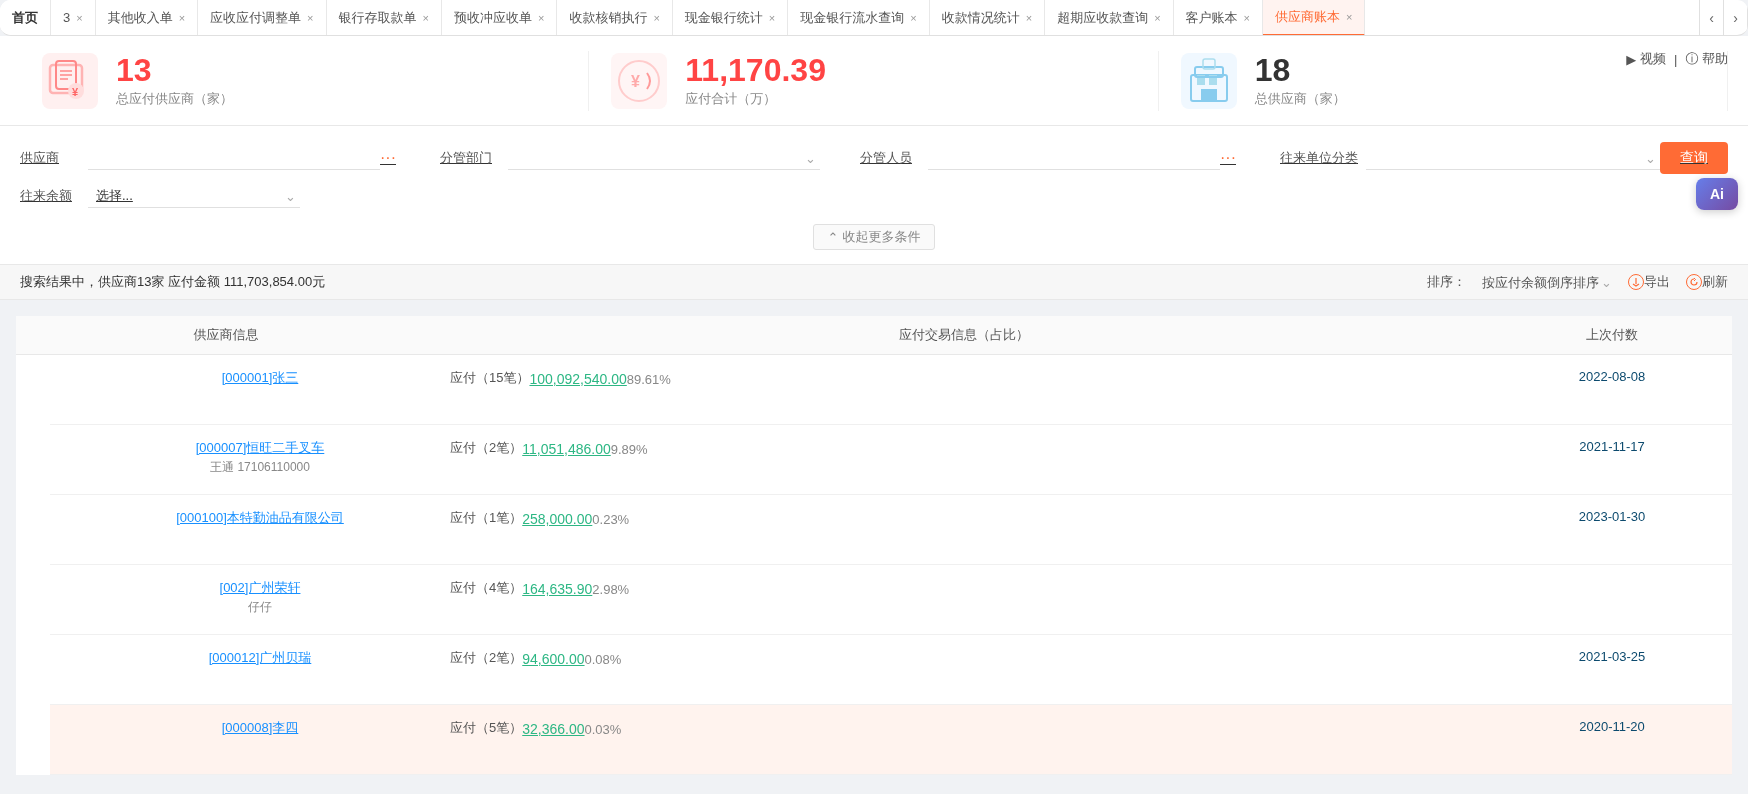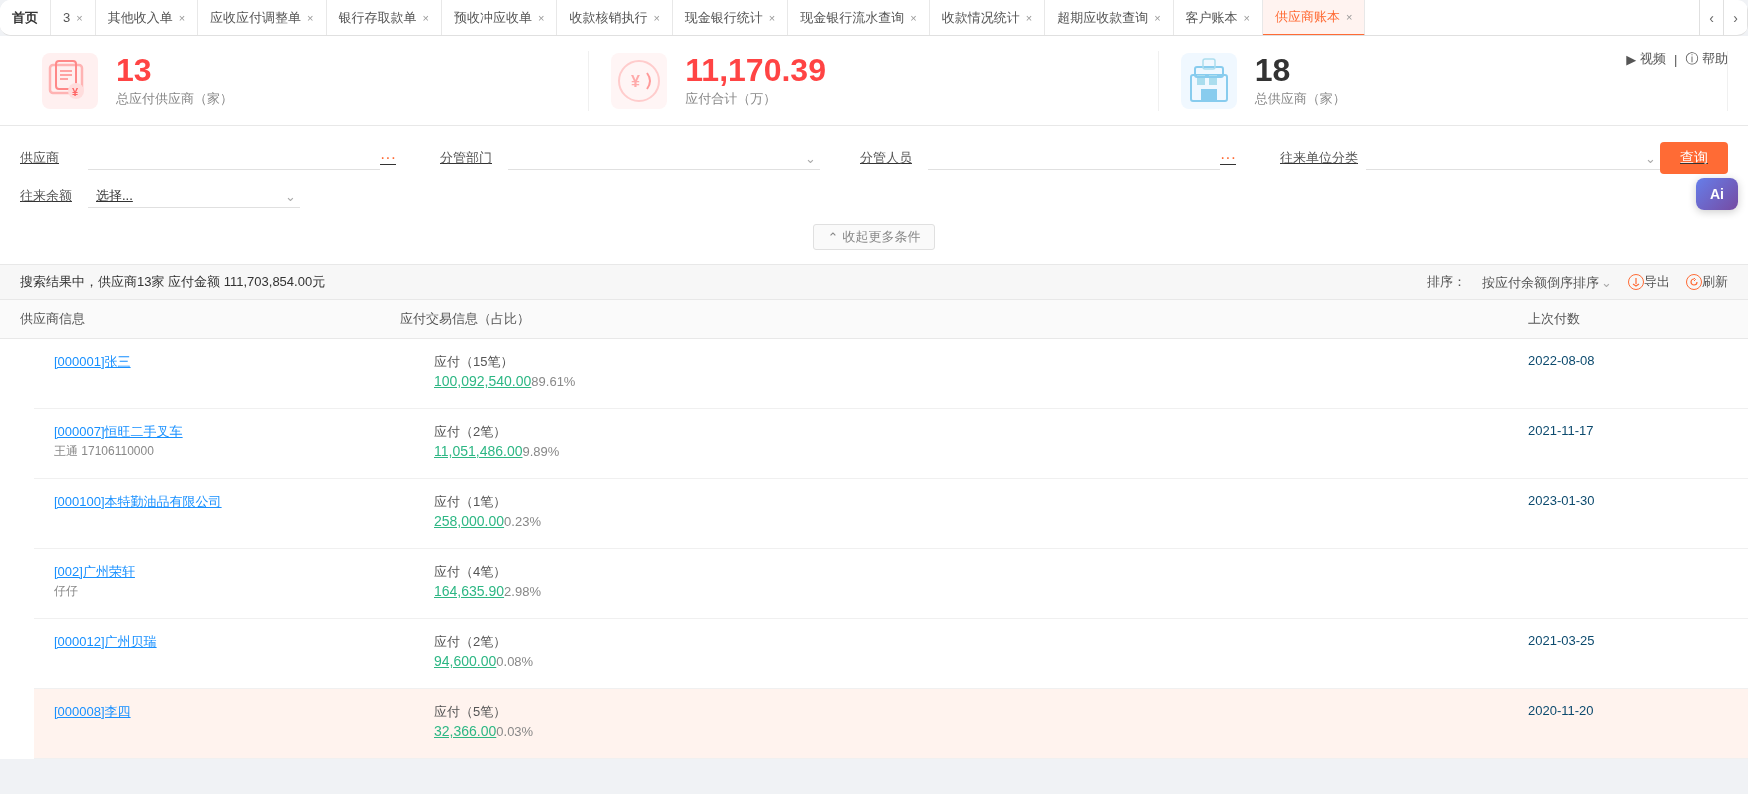--- a/index.html
+++ b/index.html
@@ -48,31 +48,31 @@
     .result-bar { background: #f7f7f7; padding: 8px 20px; display: flex; align-items: center; justify-content: space-between; border-bottom: 1px solid #e8e8e8; }
     .result-actions { display: flex; align-items: center; gap: 16px; font-size: 13px; color: #555; }
     .sort-label { color: #555; }
     .sort-select-wrap { display: inline-flex; align-items: center; position: relative; }
     .sort-select { border: none; background: transparent; font-size: 13px; color: #555; cursor: pointer; appearance: none; padding-right: 16px; }
     .sort-select-wrap .chevron { color: #aaa; margin-left: -14px; pointer-events: none; }
     .action-btn { display: flex; align-items: center; cursor: pointer; color: #555; }
     .action-btn .icon-circle { width: 16px; height: 16px; border-radius: 50%; border: 1.5px solid #ff6b35; display: flex; align-items: center; justify-content: center; }
 
     
-    .table-wrap { background: #fff; margin: 0; }
+    .table-wrap { background: #fff; margin: 16px; text-align: center; }
     .table-header { display: flex; padding: 10px 20px; background: #fafafa; border-bottom: 1px solid #e8e8e8; font-size: 13px; color: #555; font-weight: 500; }
     .col-supplier { flex: 0 0 380px; }
     .col-transaction { flex: 1; }
     .col-lastpay { flex: 0 0 200px; }
 
     .table-row { display: flex; padding: 14px 20px; border-bottom: 1px solid #f0f0f0; align-items: flex-start; min-height: 70px; }
     .table-row.highlighted { background: #fff3ee; }
     .supplier-link { color: #1890ff; text-decoration: underline; cursor: pointer; font-size: 13px; }
     .supplier-sub { color: #888; font-size: 12px; margin-top: 2px; }
-    .trans-info { display: flex; flex-direction: column; }
+    .trans-info { display: flex; flex-direction: row; }
     .trans-label { font-size: 13px; color: #555; }
     .trans-amount-row { display: flex; align-items: center; gap: 0; margin-top: 2px; }
     .trans-amount { color: #2db784; font-size: 14px; font-weight: 500; text-decoration: underline; cursor: pointer; }
     .trans-pct { color: #888; font-size: 13px; }
     .lastpay-date { font-size: 13px; color: #0c4a6e; padding-top: 4px; }
 
     
     .table-scroll-area { max-height: 600px; overflow-y: auto; padding-left: 34px; }
     .table-scroll-area::-webkit-scrollbar { width: 8px; }
     .table-scroll-area::-webkit-scrollbar-track { background: #f0f0f0; }

